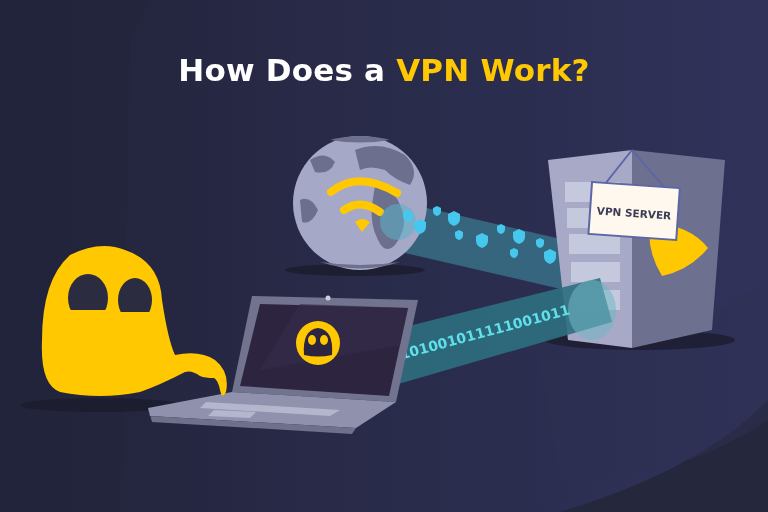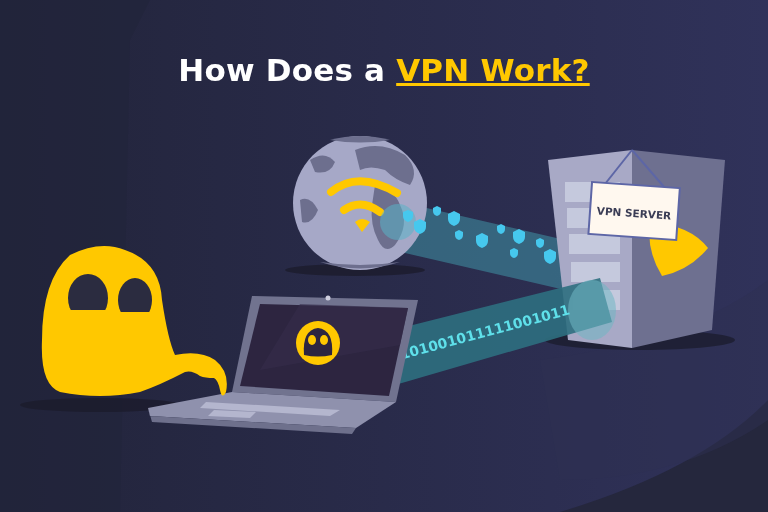--- a/index.html
+++ b/index.html
@@ -1,20 +1,20 @@
 <!DOCTYPE html>
 <html><head>
 <meta charset="utf-8">
 <style>
   html,body{margin:0;padding:0;}
   body{width:768px;height:512px;overflow:hidden;background:#23253a;font-family:"DejaVu Sans",sans-serif;}
   #scene{position:relative;width:768px;height:512px;overflow:hidden;}
   #bg{position:absolute;left:0;top:0;}
   .title{position:absolute;left:0;top:52px;width:768px;text-align:center;font-family:"DejaVu Sans",sans-serif;font-weight:bold;font-size:31px;letter-spacing:0.2px;color:#ffffff;}
-  .title .hl{color:#ffc800;text-decoration:underline;}
+  .title .hl{color:#ffc800;}
   .sign-text{font-family:"DejaVu Sans",sans-serif;font-weight:bold;}
   .binary{font-family:"DejaVu Sans",sans-serif;font-weight:bold;}
 </style>
 </head>
 <body>
 
 <div id="scene">
 
   <svg id="bg" width="768" height="512" viewBox="0 0 768 512">
     <defs>

